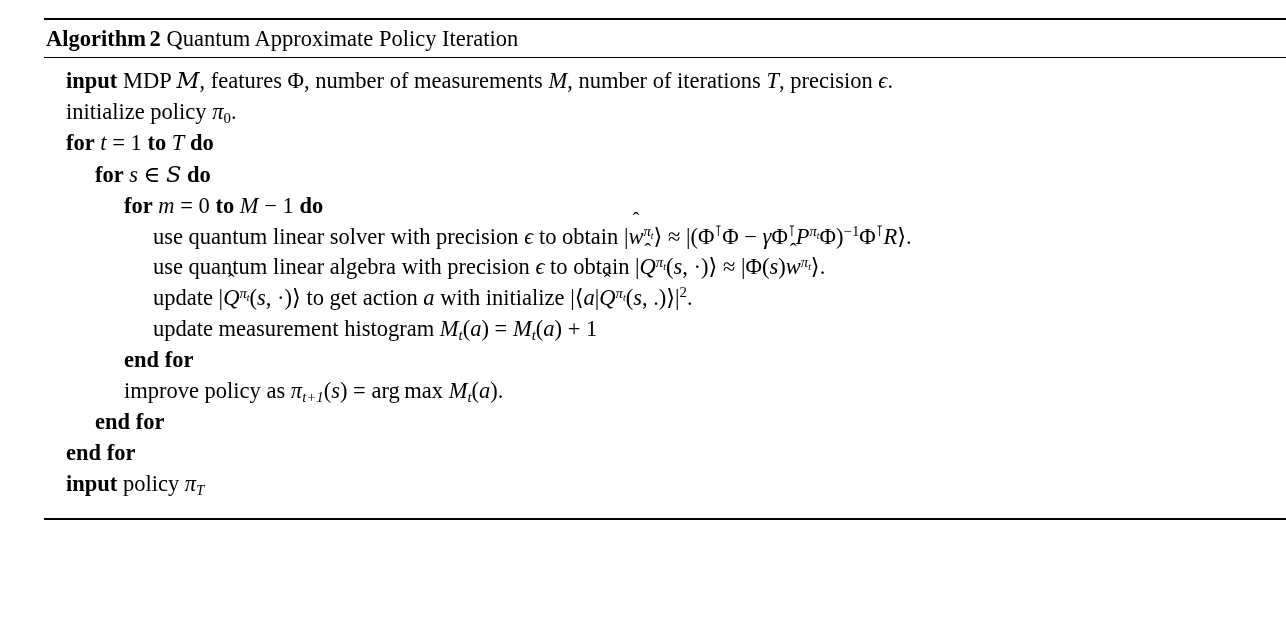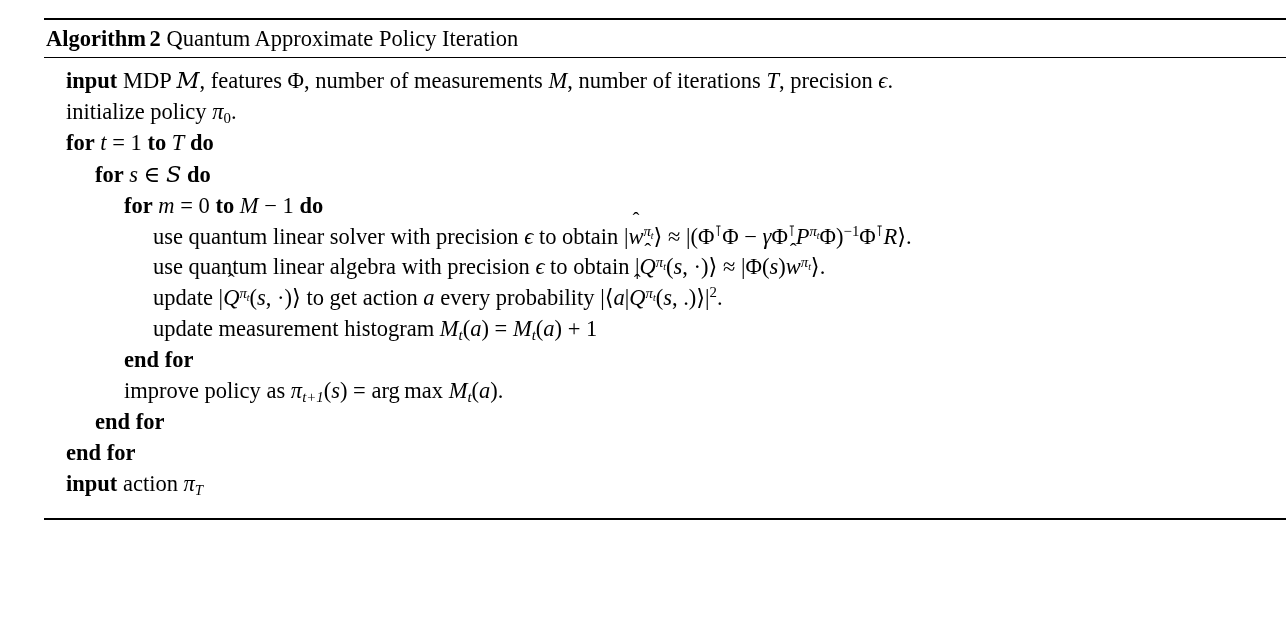--- a/index.html
+++ b/index.html
@@ -176,21 +176,21 @@
       <span class="op">|</span><i class="v hat"><span class="hatmark">̂</span>Q</i><sup>π<sub class="rm" style="font-style:italic">t</sub></sup><span class="op">(</span><i class="v">s</i><span class="op">,</span> <span class="op">·</span><span class="op">)</span><span class="op">⟩</span>
       <span class="op">≈</span>
       <span class="op">|</span><span class="op">Φ</span><span class="op">(</span><i class="v">s</i><span class="op">)</span><i class="v hat"><span class="hatmark">̂</span>w</i><sup>π<sub class="rm" style="font-style:italic">t</sub></sup><span class="op">⟩</span><span class="op">.</span>
     </div>
 
     <div class="line ind4">
       <span>update</span>
       <span class="op">|</span><i class="v hat"><span class="hatmark">̂</span>Q</i><sup>π<sub class="rm" style="font-style:italic">t</sub></sup><span class="op">(</span><i class="v">s</i><span class="op">,</span> <span class="op">·</span><span class="op">)</span><span class="op">⟩</span>
       <span>to get action</span>
       <i class="v">a</i>
-      <span>every probability</span>
+      <span>with initialize</span>
       <span class="op">|</span><span class="op">⟨</span><i class="v">a</i><span class="op">|</span><i class="v hat"><span class="hatmark">̂</span>Q</i><sup>π<sub class="rm" style="font-style:italic">t</sub></sup><span class="op">(</span><i class="v">s</i><span class="op">, .)</span><span class="op">⟩</span><span class="op">|</span><sup class="rm">2</sup><span class="op">.</span>
     </div>
 
     <div class="line ind4">
       <span>update measurement histogram</span>
       <i class="v">M<sub>t</sub></i><span class="op">(</span><i class="v">a</i><span class="op">)</span>
       <span class="op">=</span>
       <i class="v">M<sub>t</sub></i><span class="op">(</span><i class="v">a</i><span class="op">)</span>
       <span class="op">+</span> <span class="op">1</span>
     </div>
@@ -210,21 +210,21 @@
     <div class="line ind2">
       <span class="kw">end for</span>
     </div>
 
     <div class="line ind1">
       <span class="kw">end for</span>
     </div>
 
     <div class="line ind1">
       <span class="kw">input</span>
-      <span>action</span>
+      <span>policy</span>
       <i class="v">π<sub>T</sub></i>
     </div>
 
   </div>
 
   <div class="rule-thick"></div>
 
 </div>
 
 </body></html>

